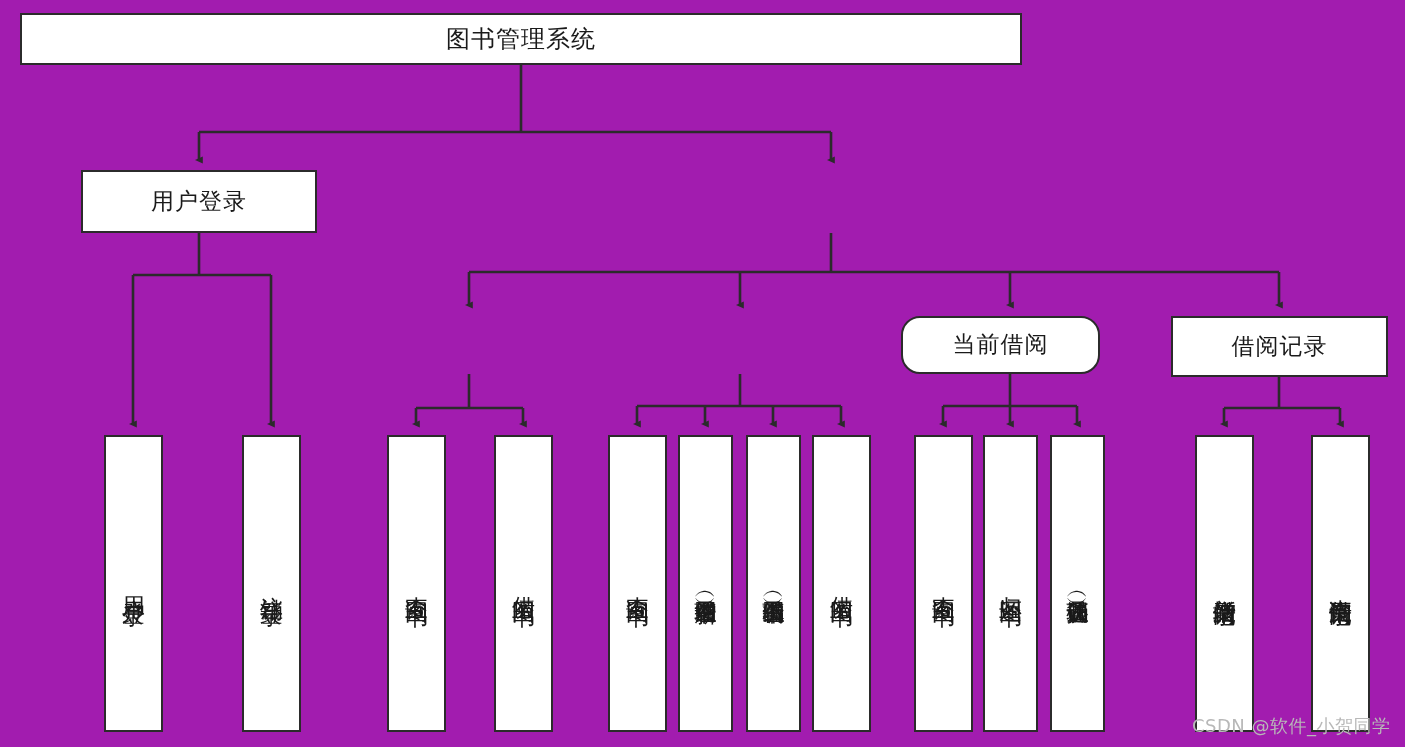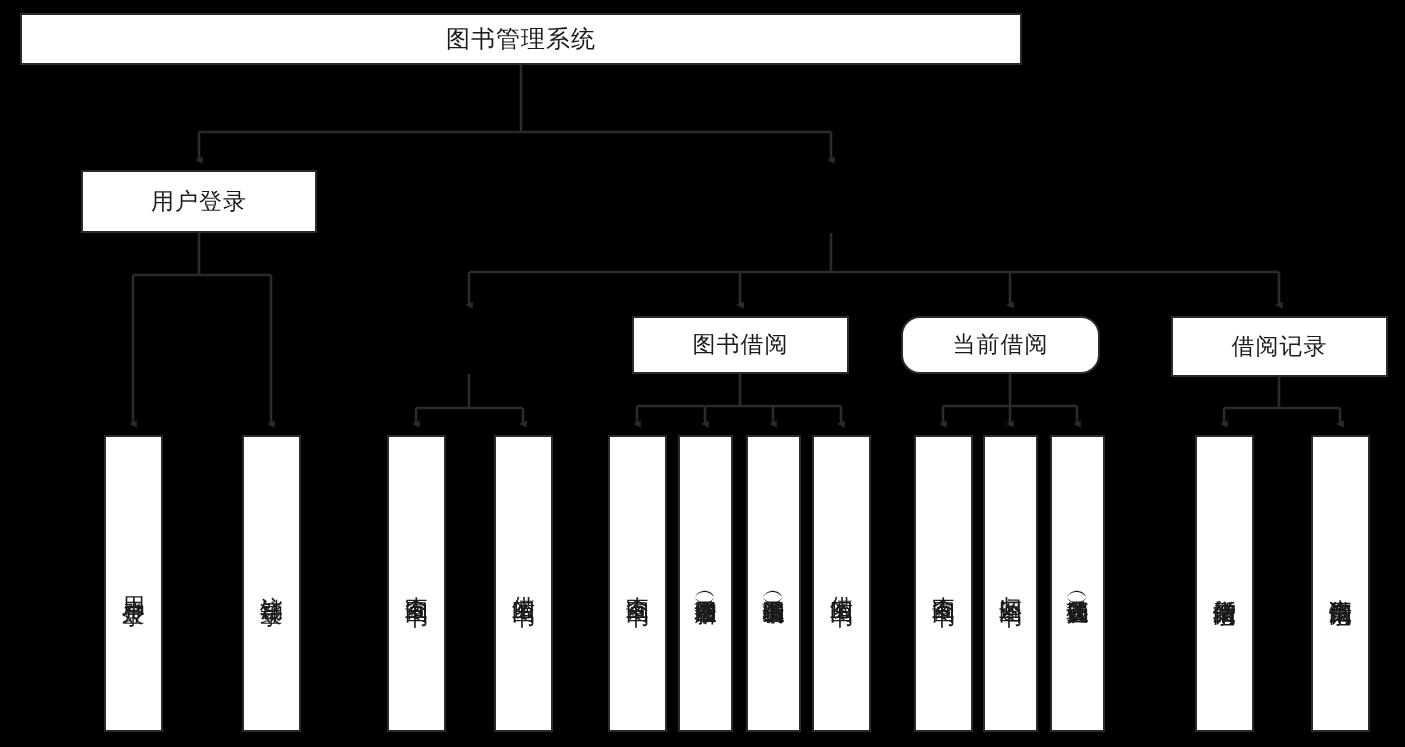--- a/index.html
+++ b/index.html
@@ -8,21 +8,21 @@
     padding: 0;
     background: #ffffff;
   }
   body {
     font-family: "DejaVu Sans", "Liberation Sans", sans-serif;
   }
   #diagram {
     position: relative;
     width: 1405px;
     height: 747px;
-    background: #000000;
+    background: #a21caf;
     overflow: hidden;
   }
   svg.connectors {
     position: absolute;
     left: 0;
     top: 0;
     width: 1405px;
     height: 747px;
     pointer-events: none;
   }
@@ -124,21 +124,20 @@
       <path d="M1224,408 L1340,408"></path>
       <path d="M1224,408 L1224,424" marker-end="url(#arrow)"></path>
       <path d="M1340,408 L1340,424" marker-end="url(#arrow)"></path>
     </g>
   </svg>
 
   <div class="node horiz root" style="left:20px; top:13px; width:1002px; height:52px;">图书管理系统</div>
 
   <div class="node horiz" style="left:81px; top:170px; width:236px; height:63px;">用户登录</div>
 
-  <div class="node horiz" style="left:632px; top:316px; width:217px; height:58px;">图书借阅</div>
   <div class="node horiz" style="left:901px; top:316px; width:199px; height:58px;border-radius:19px;">当前借阅</div>
   <div class="node horiz" style="left:1171px; top:316px; width:217px; height:61px;">借阅记录</div>
 
   <div class="node vert" style="left:104px; top:435px; width:59px; height:297px;">
     <span class="vtext">用户登录</span>
   </div>
   <div class="node vert" style="left:242px; top:435px; width:59px; height:297px;">
     <span class="vtext">注销登录</span>
   </div>
 
@@ -172,14 +171,15 @@
     <span class="vtext">确认归还（管理员）</span>
   </div>
 
   <div class="node vert" style="left:1195px; top:435px; width:59px; height:297px; letter-spacing:1px;">
     <span class="vtext">新增借阅记录</span>
   </div>
   <div class="node vert" style="left:1311px; top:435px; width:59px; height:297px; letter-spacing:1px;">
     <span class="vtext">查询借阅记录</span>
   </div>
 
+  <div class="watermark">CSDN @软件_小贺同学</div>
 
 </div>
 
 </body></html>

